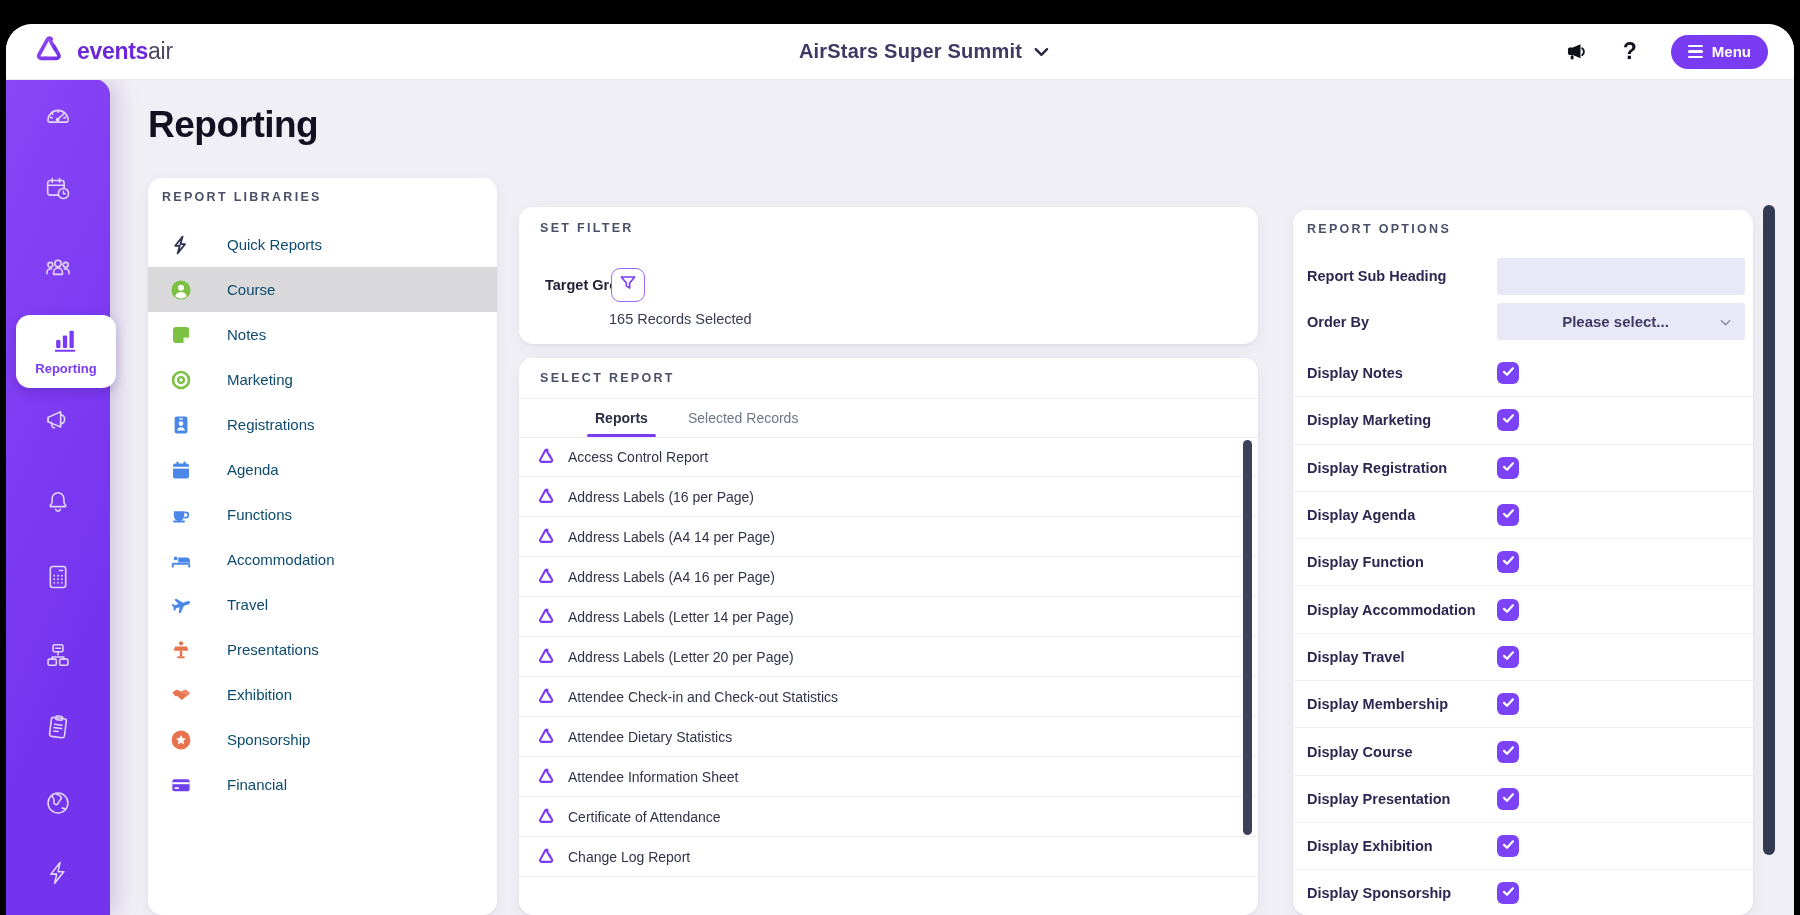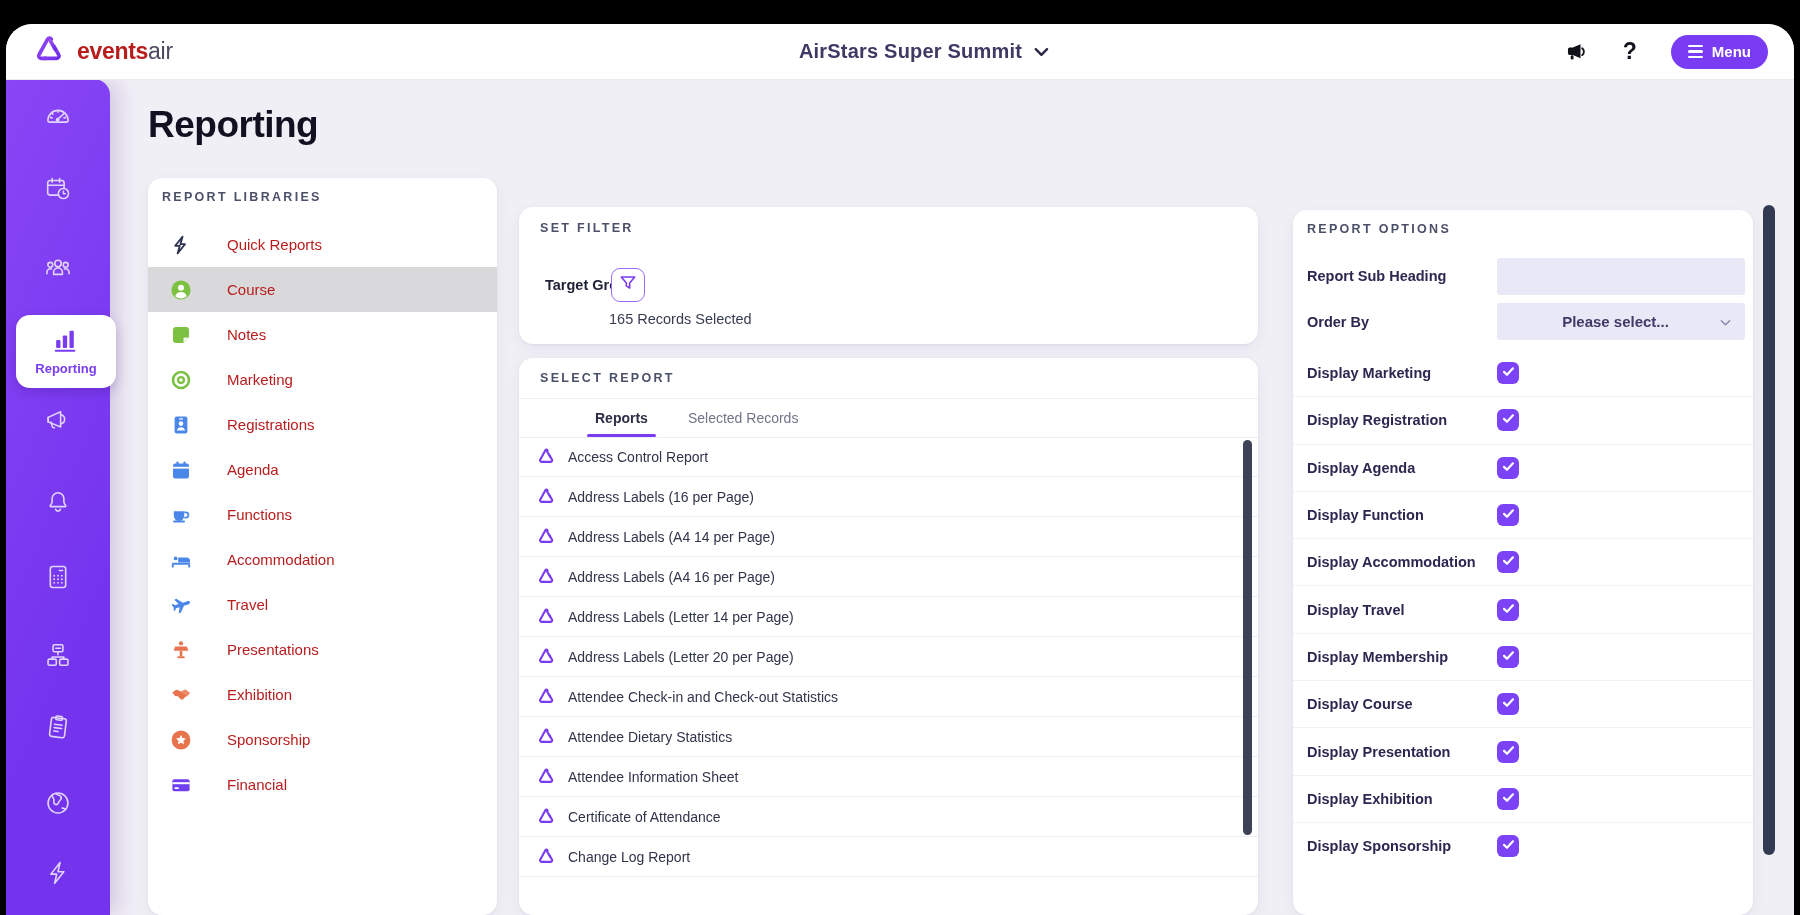--- a/index.html
+++ b/index.html
@@ -6,21 +6,21 @@
   *{box-sizing:border-box;font-family:"Liberation Sans",sans-serif;}
   .stage{position:relative;width:1800px;height:915px;background:#000;overflow:hidden;}
   .app{position:absolute;left:6px;top:24px;width:1788px;height:891px;background:#f1eff6;
        border-radius:26px 26px 0 0;overflow:hidden;}
   
   .header{position:absolute;top:0;left:0;right:0;height:55px;background:#fff;
           border-radius:26px 26px 0 0;display:flex;align-items:center;z-index:30;
           box-shadow:0 1px 0 #ece9f2;}
   .brand{display:flex;align-items:center;gap:10px;margin-left:26px;}
   .brand-text{font-size:23px;color:#211a38;letter-spacing:-0.3px;}
-  .brand-text b{font-weight:700;color:#b91c1c;}
+  .brand-text b{font-weight:700;color:#6d28d9;}
   .brand-text span{font-weight:400;color:#4d4960;}
   .event-switcher{position:absolute;left:50%;transform:translateX(-50%);display:flex;
                   align-items:center;gap:12px;cursor:pointer;}
   .event-title{font-size:20px;font-weight:800;color:#3f3963;letter-spacing:0.2px;margin-left:48px;}
   .header-actions{position:absolute;right:26px;display:flex;align-items:center;gap:34px;}
   .icon-btn{display:flex;align-items:center;justify-content:center;cursor:pointer;}
   .help-q{font-size:23px;font-weight:800;color:#14121d;}
   .menu-btn{display:flex;align-items:center;gap:9px;background:#7a3cf3;color:#fff;
             height:34px;padding:0 17px;border-radius:18px;cursor:pointer;}
   .menu-btn .label{font-size:15px;font-weight:700;}
@@ -43,21 +43,21 @@
   .card{position:absolute;background:#fff;border-radius:14px;
         box-shadow:0 1px 3px rgba(25,20,60,.06),0 5px 16px rgba(25,20,60,.05);}
   .card-title{position:absolute;font-size:12.5px;font-weight:700;letter-spacing:2.3px;
               color:#4b5069;text-transform:uppercase;}
   
   .lib-card{left:142px;top:154px;width:349px;height:737px;}
   .lib-list{position:absolute;top:44px;left:0;right:0;}
   .lib-item{height:45px;display:flex;align-items:center;padding-left:22px;cursor:pointer;}
   .lib-item.selected{background:#d9d9db;}
   .lib-ic{width:22px;height:22px;flex:0 0 22px;display:flex;align-items:center;}
-  .lib-lb{margin-left:35px;font-size:15px;font-weight:500;color:#b91c1c;}
+  .lib-lb{margin-left:35px;font-size:15px;font-weight:500;color:#0c4a6e;}
   
   .filter-card{left:513px;top:183px;width:739px;height:137px;}
   .tg-label{position:absolute;left:26px;top:70px;font-size:14.5px;font-weight:700;color:#1e2133;}
   .funnel-btn{position:absolute;left:92px;top:61px;width:34px;height:34px;border:1.6px solid #9a6bf8;
               border-radius:9px;display:flex;align-items:center;justify-content:center;
               background:#fff;cursor:pointer;}
   .records-text{position:absolute;left:90px;top:104px;font-size:14.5px;color:#373c51;}
   
   .select-card{left:513px;top:334px;width:739px;height:557px;overflow:hidden;}
   .sr-divider{position:absolute;left:0;right:0;top:40px;height:1px;background:#efeef4;}
@@ -497,20 +497,28 @@
       <input class="opt-input" value="" style="">
       <div class="opt-label" style="top:104px;">Order By</div>
       <div class="opt-select">
         <span class="val">Please select...</span>
         <span><svg viewBox="0 0 12 8" width="11" height="8" fill="none" stroke="#8a87a8" stroke-width="1.6" stroke-linecap="round" stroke-linejoin="round">
               <path d="M1.5 1.5L6 6l4.5-4.5"></path>
             </svg></span>
       </div>
       <div class="toggles" id="toggle-list">
           <div class="toggle-row">
+            <span class="toggle-lb">Display Notes</span>
+            <span class="checkbox">
+              <span><svg viewBox="0 0 14 14" width="13" height="13" fill="none" stroke="#fff" stroke-width="2.4" stroke-linecap="round" stroke-linejoin="round">
+                  <path d="M2.2 7.4l3.2 3.1 6.4-6.9"></path>
+                </svg></span>
+            </span>
+          </div>
+          <div class="toggle-row">
             <span class="toggle-lb">Display Marketing</span>
             <span class="checkbox">
               <span><svg viewBox="0 0 14 14" width="13" height="13" fill="none" stroke="#fff" stroke-width="2.4" stroke-linecap="round" stroke-linejoin="round">
                   <path d="M2.2 7.4l3.2 3.1 6.4-6.9"></path>
                 </svg></span>
             </span>
           </div>
           <div class="toggle-row">
             <span class="toggle-lb">Display Registration</span>
             <span class="checkbox">

